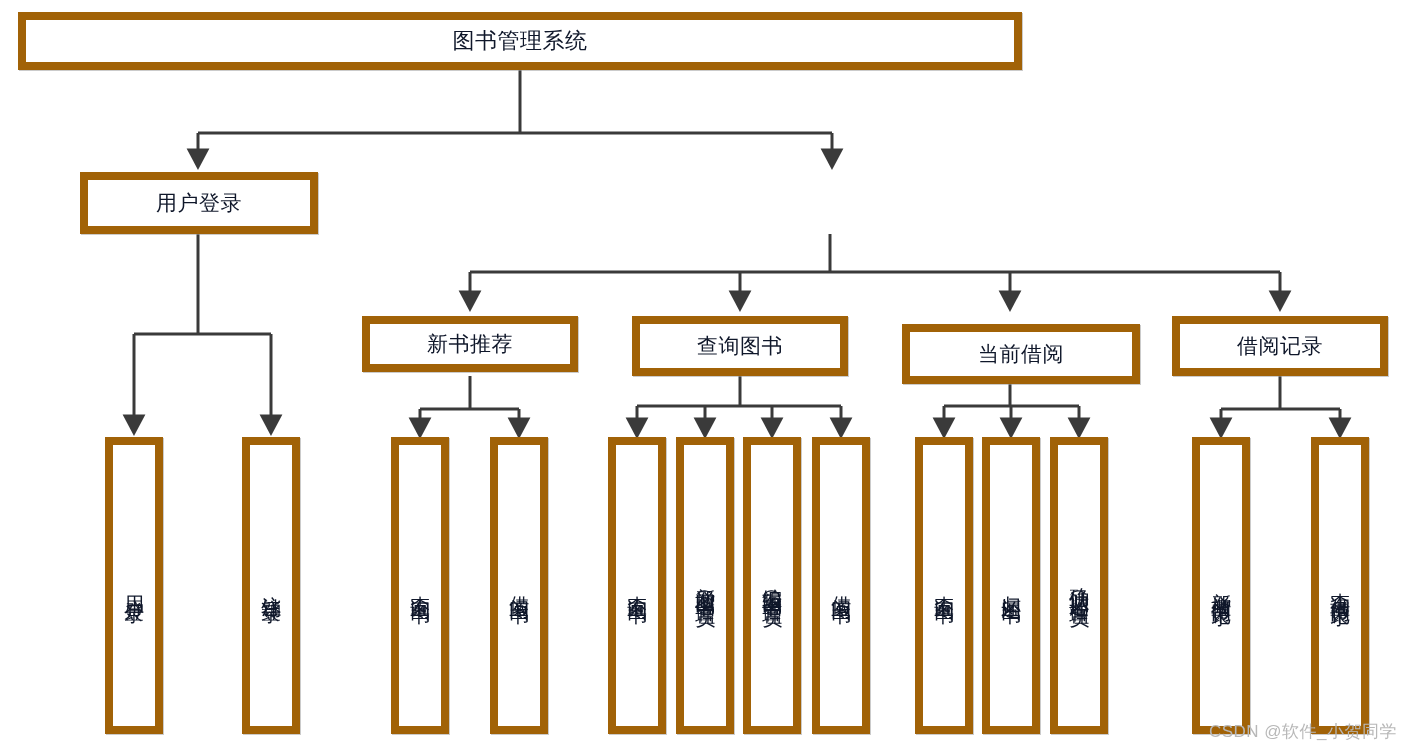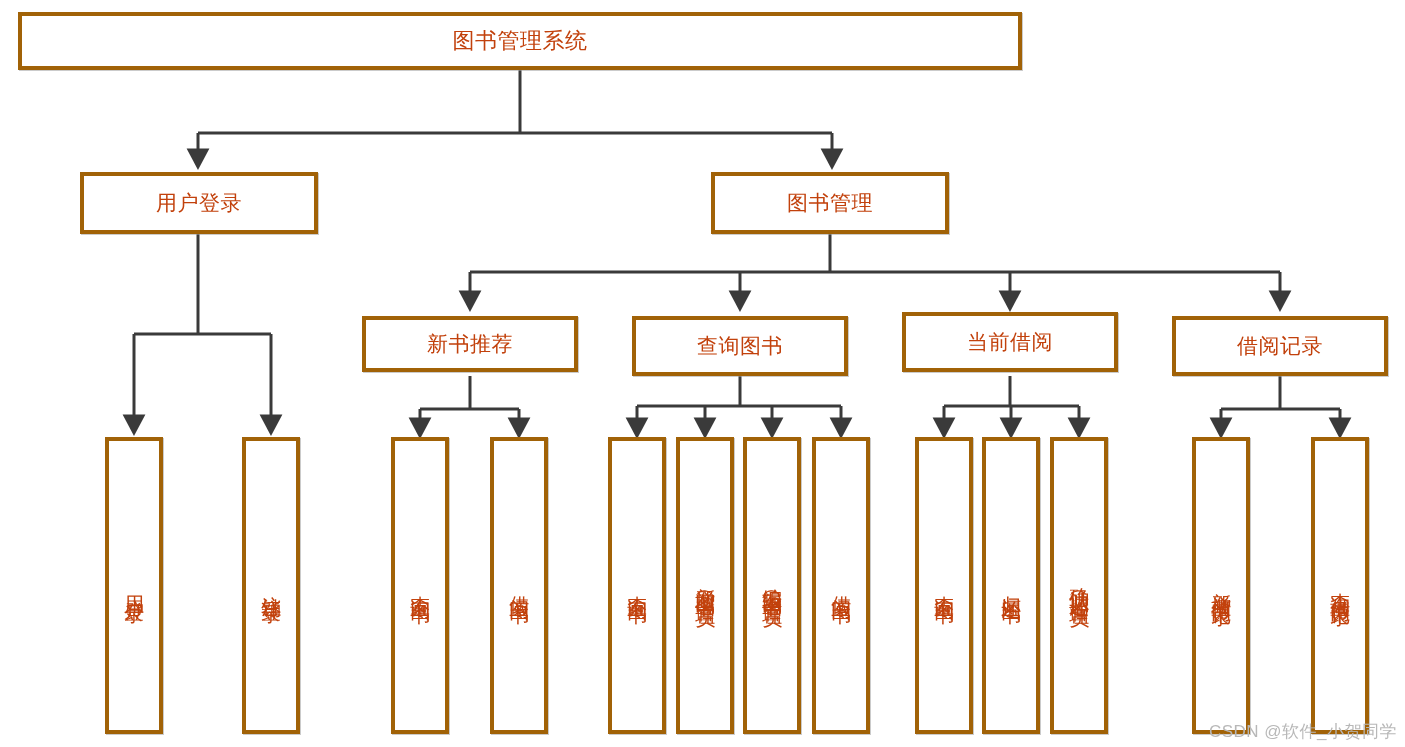--- a/index.html
+++ b/index.html
@@ -23,25 +23,25 @@
     left: 0;
     top: 0;
     width: 1405px;
     height: 747px;
     pointer-events: none;
   }
   .node {
     position: absolute;
     box-sizing: border-box;
     background: #ffffff;
-    border: 4px solid #a16207;
+    border: 8px solid #a16207;
     display: flex;
     align-items: center;
     justify-content: center;
-    color: #c2410c;
+    color: #0f172a;
     box-shadow: 1px 1px 0 rgba(160,160,160,0.55);
   }
   .node-label {
     display: block;
     text-align: center;
     letter-spacing: 0.5px;
     line-height: 1.28;
   }
   .node.horizontal .node-label {
     font-size: 21px;
@@ -131,33 +131,30 @@
   </svg>
 
   <div class="node horizontal root" style="left:18px; top:12px; width:1004px; height:58px;">
     <span class="node-label">图书管理系统</span>
   </div>
 
   <div class="node horizontal" style="left:80px; top:172px; width:238px; height:62px;">
     <span class="node-label">用户登录</span>
   </div>
 
-  <div class="node horizontal" style="left:711px; top:172px; width:238px; height:62px;">
-    <span class="node-label">图书管理</span>
-  </div>
 
   <div class="node horizontal" style="left:362px; top:316px; width:216px; height:56px;">
     <span class="node-label">新书推荐</span>
   </div>
 
   <div class="node horizontal" style="left:632px; top:316px; width:216px; height:60px;">
     <span class="node-label">查询图书</span>
   </div>
 
-  <div class="node horizontal" style="left:902px; top:312px; width:216px; height:60px;">
+  <div class="node horizontal" style="left:902px; top:324px; width:238px; height:60px;">
     <span class="node-label">当前借阅</span>
   </div>
 
   <div class="node horizontal" style="left:1172px; top:316px; width:216px; height:60px;align-items:center;">
     <span class="node-label">借阅记录</span>
   </div>
 
   <div class="node vertical" style="left:105px; top:437px; width:58px; height:297px;">
     <span class="node-label">用户登录</span>
   </div>

